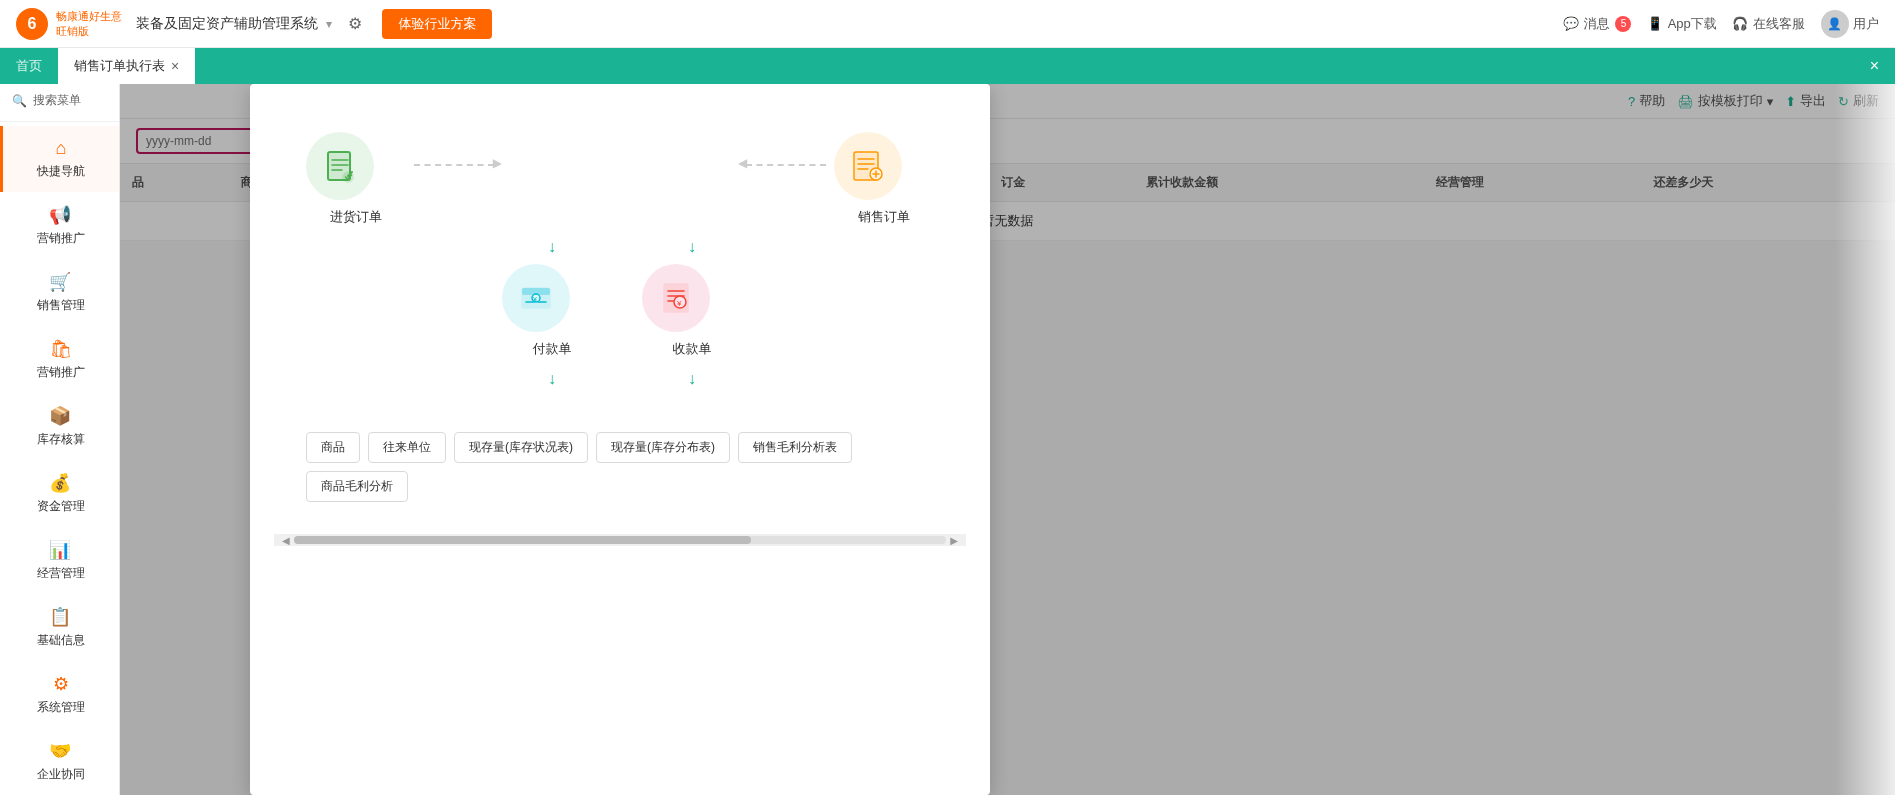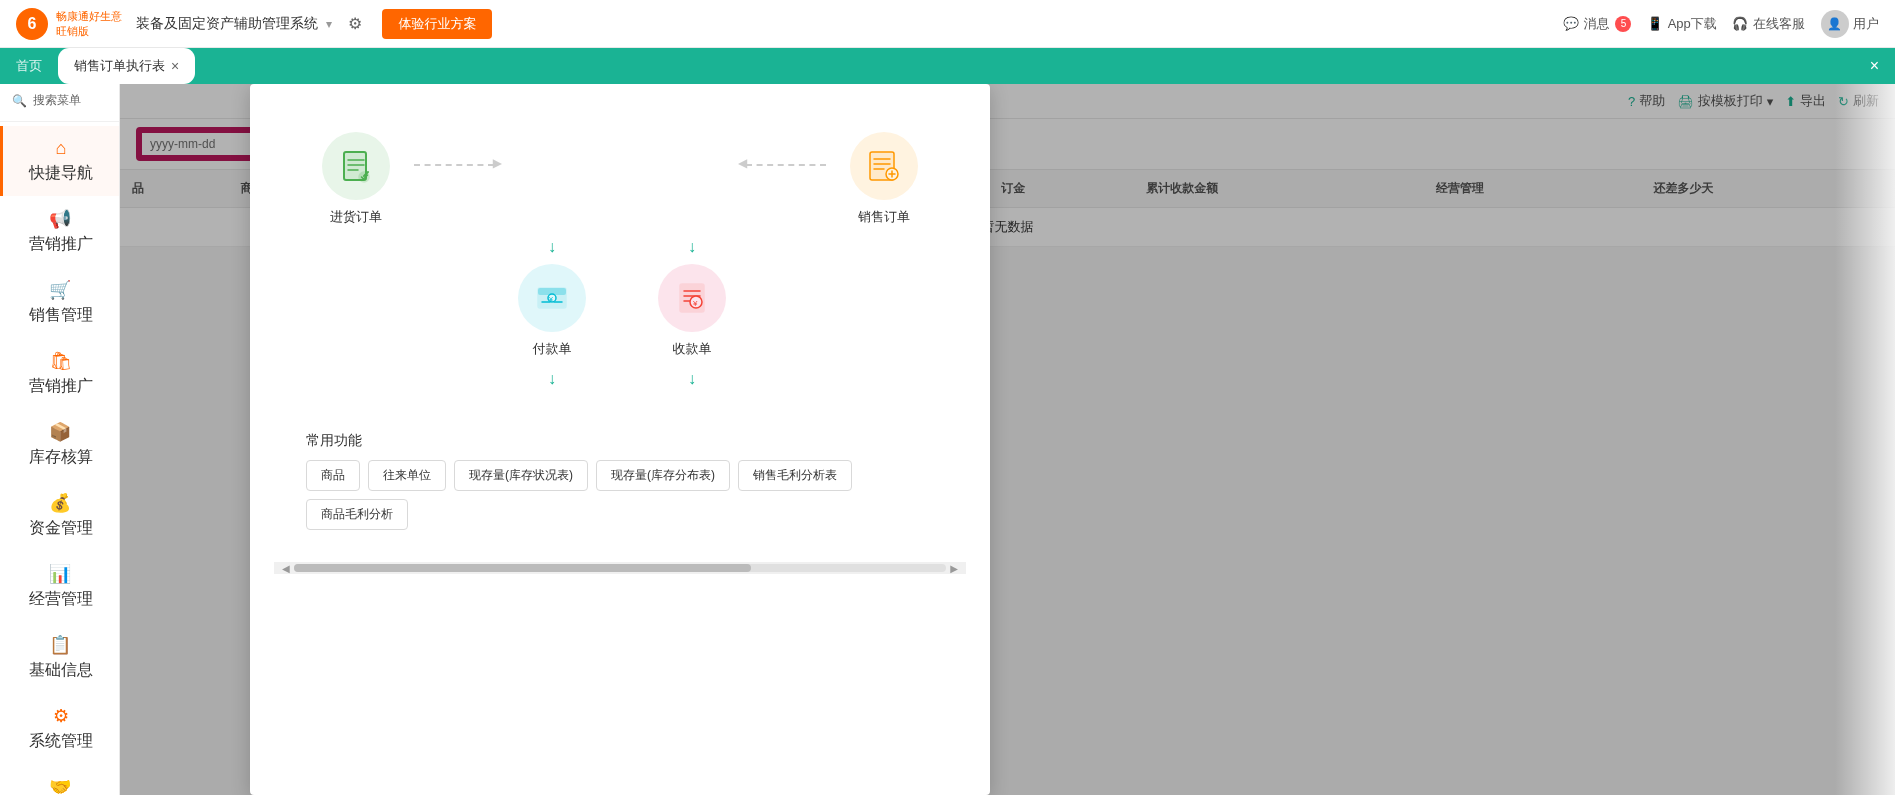--- a/index.html
+++ b/index.html
@@ -118,21 +118,20 @@
       position: relative;
     }
     .tab-item {
       display: flex;
       align-items: center;
       padding: 0 16px;
       color: rgba(255,255,255,0.85);
       cursor: pointer;
       font-size: 13px;
       gap: 6px;
-      border-radius: 11px;
     }
     .tab-item.active {
       background: #fff;
       color: #333;
     }
     .tab-close {
       font-size: 14px;
       color: #666;
       cursor: pointer;
     }
@@ -170,21 +169,21 @@
     }
     .sidebar-item.active {
       background: #fff8f5;
       border-left-color: #ff6600;
     }
     .sidebar-item .icon {
       font-size: 18px;
       color: #ff6600;
     }
     .sidebar-item .label {
-      font-size: 16px;
+      font-size: 12px;
       color: #333;
     }
     .sidebar-divider { height: 1px; background: #f0f0f0; margin: 4px 0; }
     .search-menu {
       display: flex;
       align-items: center;
       padding: 8px 12px;
       cursor: pointer;
       gap: 6px;
       color: #666;
@@ -223,21 +222,21 @@
     .filter-bar {
       background: #fff;
       padding: 8px 16px;
       display: flex;
       align-items: center;
       gap: 8px;
       border-bottom: 1px solid #e8e8e8;
       flex-wrap: wrap;
     }
     .filter-date {
-      border: 6px solid #be185d;
+      border: 2px solid #be185d;
       padding: 4px 8px;
       border-radius: 4px;
       font-size: 12px;
       color: #999;
       width: 130px;
     }
     .filter-select {
       border: 1px solid #d9d9d9;
       padding: 4px 8px;
       border-radius: 4px;
@@ -336,21 +335,20 @@
     .workflow-row {
       display: flex;
       align-items: center;
       justify-content: flex-start;
       gap: 0;
       padding: 8px 32px;
     }
     .wf-node {
       display: flex;
       flex-direction: column;
-      align-items: center;
       gap: 8px;
       min-width: 100px;
     }
     .wf-circle {
       width: 68px;
       height: 68px;
       border-radius: 50%;
       display: flex;
       align-items: center;
       justify-content: center;
@@ -737,21 +735,20 @@
 
             <div style="flex:1;min-width:40px;"></div>
 
 
             <div style="min-width:96px;"></div>
             <div style="min-width:100px;"></div>
           </div>
         </div>
 
         <div class="common-funcs">
-          <div class="common-funcs-title">常用功能</div>
           <div class="func-btns">
             <button class="func-btn">商品</button>
             <button class="func-btn">往来单位</button>
             <button class="func-btn">现存量(库存状况表)</button>
             <button class="func-btn">现存量(库存分布表)</button>
             <button class="func-btn">销售毛利分析表</button>
             <button class="func-btn">商品毛利分析</button>
           </div>
         </div>
 

